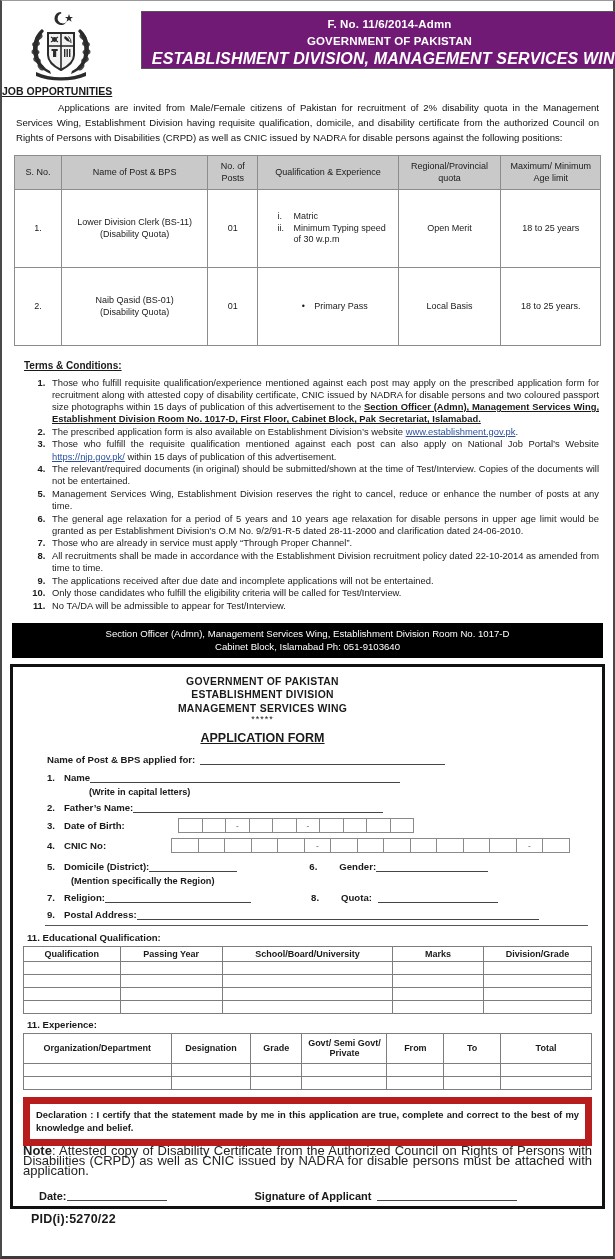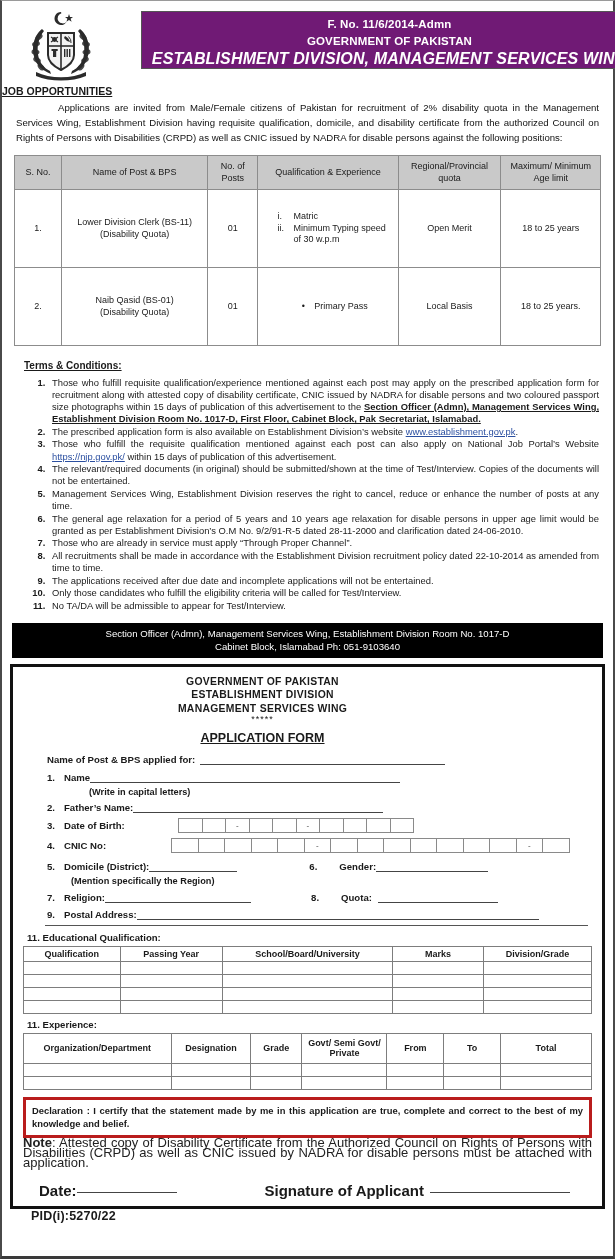--- a/index.html
+++ b/index.html
@@ -226,40 +226,40 @@
   table.grid th, table.grid td {
     border: 1px solid #7d7d7d;
     text-align: center;
     padding: 1px 2px;
   }
   table.grid th { font-weight: bold; height: 15px; }
   table.grid td { height: 9.5px; }
   table.grid.exp th { height: 30px; line-height: 9.5px; }
 
   .declaration {
-    border: 3px solid #b91c1c;
+    border: 7px solid #b91c1c;
     margin-top: 7px;
     padding: 4px 6px 5px 6px;
     font-size: 9.4px;
     font-weight: bold;
     line-height: 13px;
     text-align: justify;
   }
   .note {
     font-size: 13px;
     line-height: 10px;
     color: #222;
     text-align: justify;
   }
   .note b { font-weight: bold; }
 
   .sign-row {
     display: flex;
     margin-top: 14px;
-    font-size: 15px;
+    font-size: 11px;
     font-weight: bold;
     padding-left: 16px;
   }
   .pid {
     font-size: 12.5px;
     font-weight: bold;
     margin: 10px 0 0 8px;
     letter-spacing: .2px;
   }
 </style>

